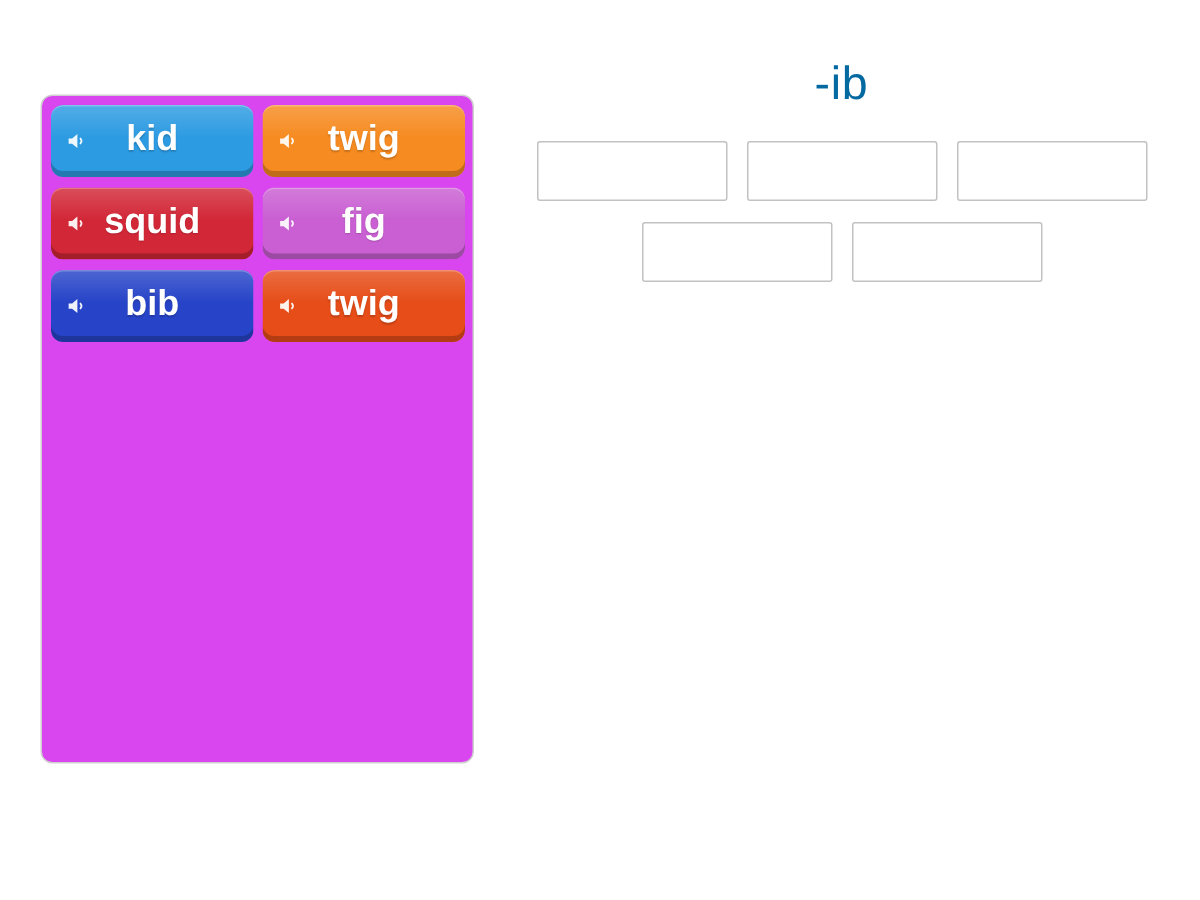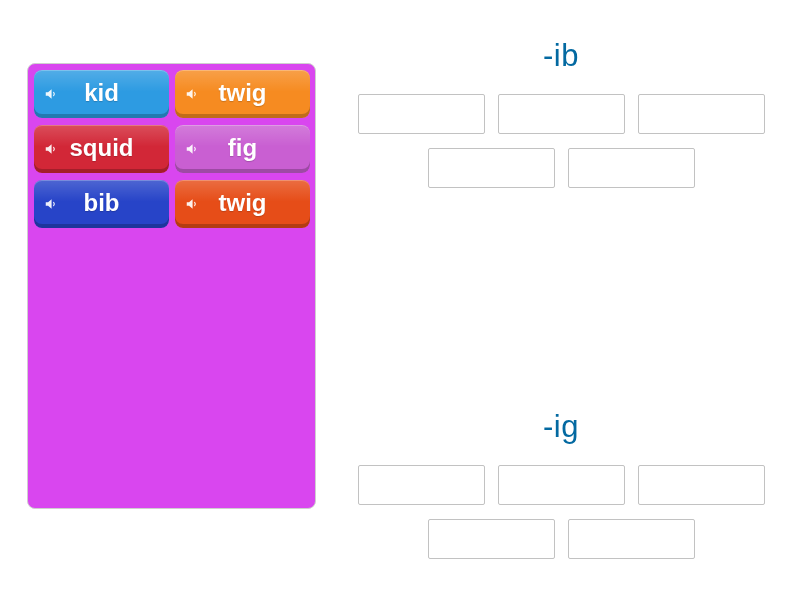--- a/index.html
+++ b/index.html
@@ -182,27 +182,15 @@
         <div class="slot"></div>
         <div class="slot"></div>
       </div>
       <div class="slot-row row-2">
         <div class="slot"></div>
         <div class="slot"></div>
       </div>
     </section>
 
 
-    <section class="group group-ig">
-      <h2 class="group-label">-ig</h2>
-      <div class="slot-row row-1">
-        <div class="slot"></div>
-        <div class="slot"></div>
-        <div class="slot"></div>
-      </div>
-      <div class="slot-row row-2">
-        <div class="slot"></div>
-        <div class="slot"></div>
-      </div>
-    </section>
 
   </div>
 </div>
 
 </body></html>

